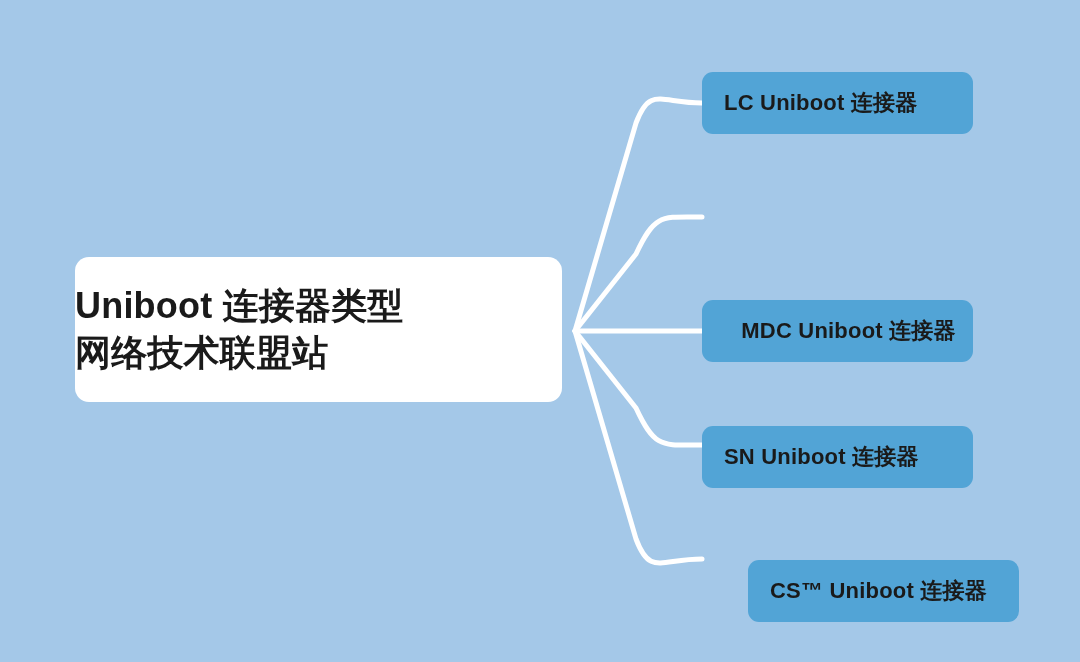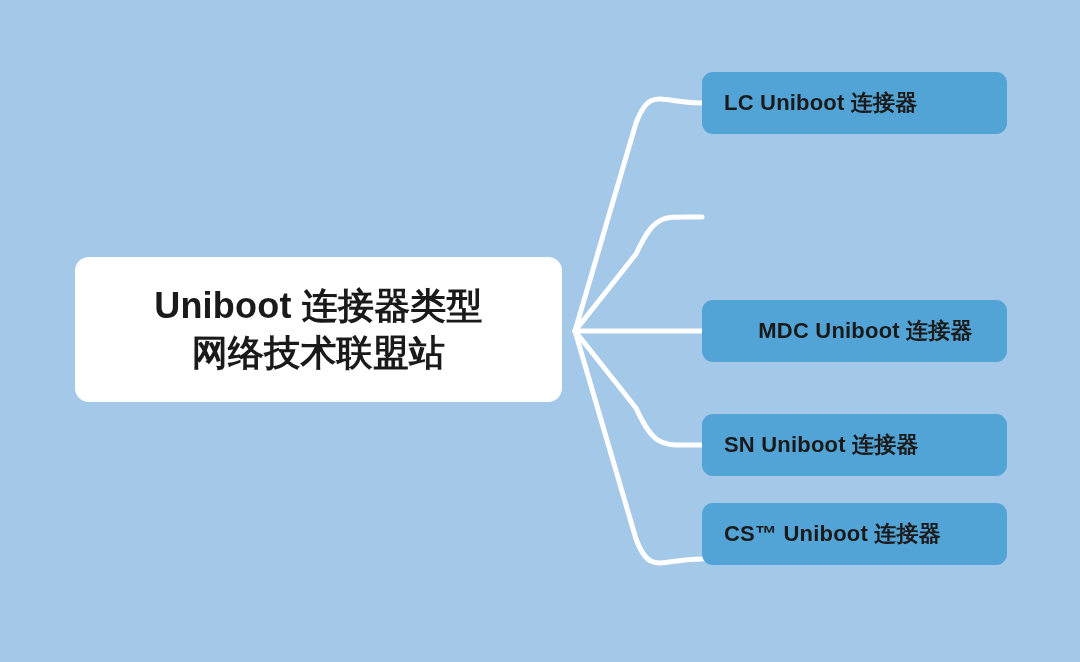--- a/index.html
+++ b/index.html
@@ -29,59 +29,59 @@
   .root-node {
     position: absolute;
     left: 75px;
     top: 257px;
     width: 487px;
     height: 145px;
     background: #ffffff;
     border-radius: 14px;
     display: flex;
     flex-direction: column;
-    align-items: center;
+    align-items: flex-start;
     justify-content: center;
     box-sizing: border-box;
     z-index: 3;
   }
   .root-line {
     color: #1a1a1a;
     font-size: 36px;
     font-weight: bold;
     line-height: 1.28;
     letter-spacing: 0.2px;
     white-space: nowrap;
     text-align: center;
   }
   .branch-node {
     position: absolute;
     left: 702px;
-    width: 305px;
+    width: 271px;
     height: 62px;
     background: #52a4d6;
     border-radius: 11px;
     display: flex;
     align-items: center;
     box-sizing: border-box;
     padding-left: 22px;
     z-index: 3;
   }
   .branch-label {
     color: #1a1a1a;
     font-size: 22px;
     font-weight: bold;
     letter-spacing: 0.2px;
     white-space: nowrap;
   }
   .n0 { top: 72px; }
   .n1 { top: 186px; }
   .n2 { top: 300px; justify-content: center; }
-  .n3 { top: 414px; }
-  .n4 { top: 503px; }
+  .n3 { top: 426px; }
+  .n4 { top: 560px; margin-left: 46px; }
 </style>
 </head>
 <body>
 
 <div id="mindmap">
 
   <svg id="connectors" viewBox="0 0 1080 662">
     <g fill="none" stroke="#ffffff" stroke-width="5" stroke-linecap="round">
       <path d="M 575 331 L 636 123 C 650 86 660 103 702 103"></path>
       <path d="M 575 331 L 636 254 C 655 213 662 217 702 217"></path>

